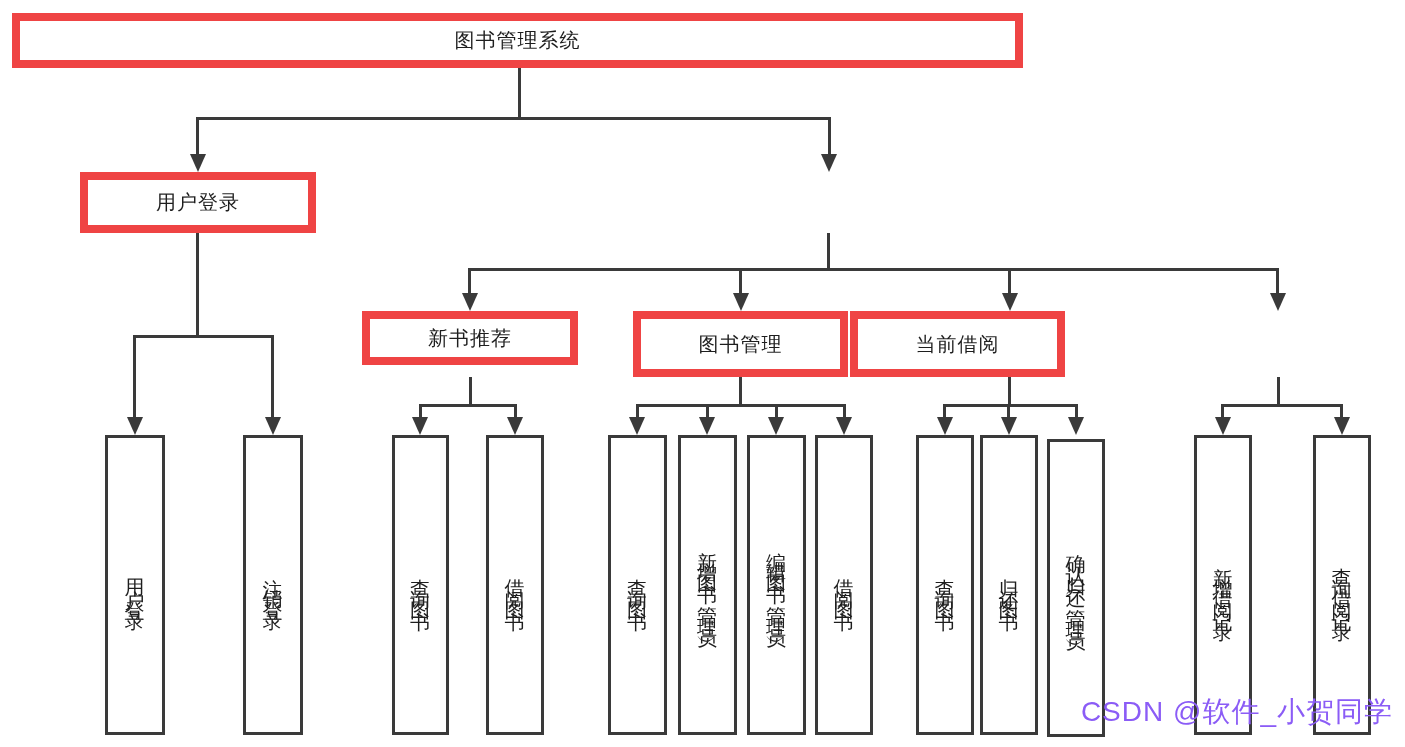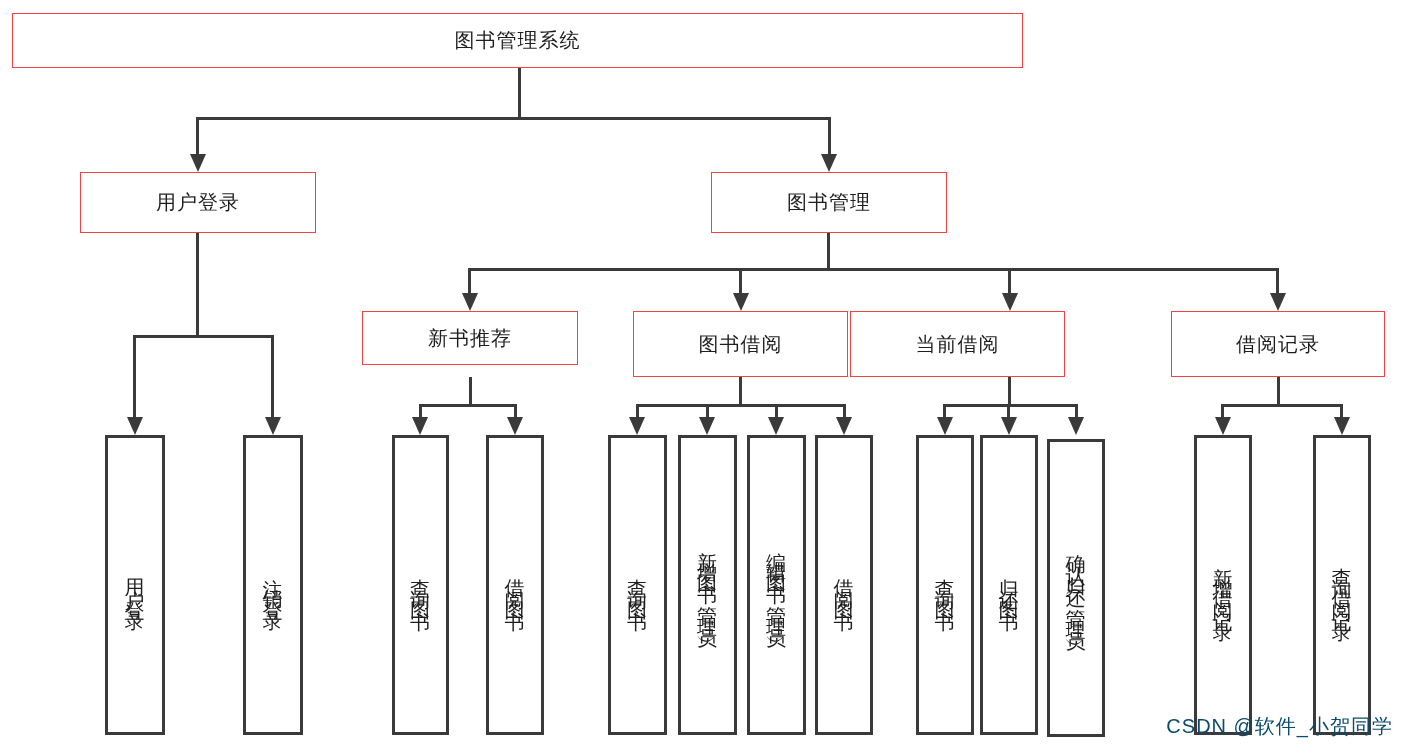--- a/index.html
+++ b/index.html
@@ -6,21 +6,21 @@
   #canvas{
     position:relative;
     width:1405px;height:747px;
     background:#ffffff;
     font-family:"Liberation Sans",sans-serif;
     color:#1e1e1e;
     overflow:hidden;
   }
   .node{
     position:absolute;
-    border:1px solid #ef4444;
+    border:8px solid #ef4444;
     background:#ffffff;
     box-sizing:border-box;
     display:flex;align-items:center;justify-content:center;
     font-size:20px;
     letter-spacing:1px;
   }
   .vnode{
     position:absolute;
     border:3px solid #3a3a3a;
     background:#ffffff;
@@ -38,65 +38,63 @@
   .vline{position:absolute;width:3px;background:#3a3a3a;}
   .hline{position:absolute;height:3px;background:#3a3a3a;}
   .arrow{
     position:absolute;width:0;height:0;
     border-left:8px solid transparent;
     border-right:8px solid transparent;
     border-top:18px solid #3a3a3a;
   }
   .watermark{
     position:absolute;
-    right:12px;bottom:7px;
-    font-size:20px;
-    color:#0c4a6e;
+    right:12px;bottom:16px;
+    font-size:28px;
+    color:#8b5cf6;
     letter-spacing:1px;
   }
 </style>
 </head>
 <body>
 
 <div id="canvas">
 
   <div class="node" style="left:12px;top:13px;width:1011px;height:55px;">图书管理系统</div>
 
   <div class="vline" style="left:518px;top:68px;height:52px;"></div>
   <div class="hline" style="left:196px;top:117px;width:635px;"></div>
   <div class="vline" style="left:196px;top:117px;height:39px;"></div>
   <div class="arrow" style="left:190px;top:154px;"></div>
   <div class="vline" style="left:828px;top:117px;height:39px;"></div>
   <div class="arrow" style="left:821px;top:154px;"></div>
 
   <div class="node" style="left:80px;top:172px;width:236px;height:61px;">用户登录</div>
-  <div class="node" style="left:711px;top:172px;width:236px;height:61px;">图书管理</div>
 
   <div class="vline" style="left:196px;top:233px;height:105px;"></div>
   <div class="hline" style="left:133px;top:335px;width:141px;"></div>
   <div class="vline" style="left:133px;top:335px;height:82px;"></div>
   <div class="arrow" style="left:127px;top:417px;"></div>
   <div class="vline" style="left:271px;top:335px;height:82px;"></div>
   <div class="arrow" style="left:265px;top:417px;"></div>
 
   <div class="vline" style="left:827px;top:233px;height:38px;"></div>
   <div class="hline" style="left:468px;top:268px;width:811px;"></div>
   <div class="vline" style="left:468px;top:268px;height:27px;"></div>
   <div class="arrow" style="left:462px;top:293px;"></div>
   <div class="vline" style="left:739px;top:268px;height:27px;"></div>
   <div class="arrow" style="left:733px;top:293px;"></div>
   <div class="vline" style="left:1008px;top:268px;height:27px;"></div>
   <div class="arrow" style="left:1002px;top:293px;"></div>
   <div class="vline" style="left:1276px;top:268px;height:27px;"></div>
   <div class="arrow" style="left:1270px;top:293px;"></div>
 
   <div class="node" style="left:362px;top:311px;width:216px;height:54px;">新书推荐</div>
-  <div class="node" style="left:633px;top:311px;width:215px;height:66px;">图书借阅</div>
+  <div class="node" style="left:633px;top:311px;width:215px;height:66px;">图书管理</div>
   <div class="node" style="left:850px;top:311px;width:215px;height:66px;">当前借阅</div>
-  <div class="node" style="left:1171px;top:311px;width:214px;height:66px;">借阅记录</div>
 
   <div class="vline" style="left:469px;top:377px;height:30px;"></div>
   <div class="hline" style="left:419px;top:404px;width:98px;"></div>
   <div class="vline" style="left:419px;top:404px;height:13px;"></div>
   <div class="arrow" style="left:412px;top:417px;"></div>
   <div class="vline" style="left:514px;top:404px;height:13px;"></div>
   <div class="arrow" style="left:507px;top:417px;"></div>
 
   <div class="vline" style="left:739px;top:377px;height:30px;"></div>
   <div class="hline" style="left:636px;top:404px;width:210px;"></div>

